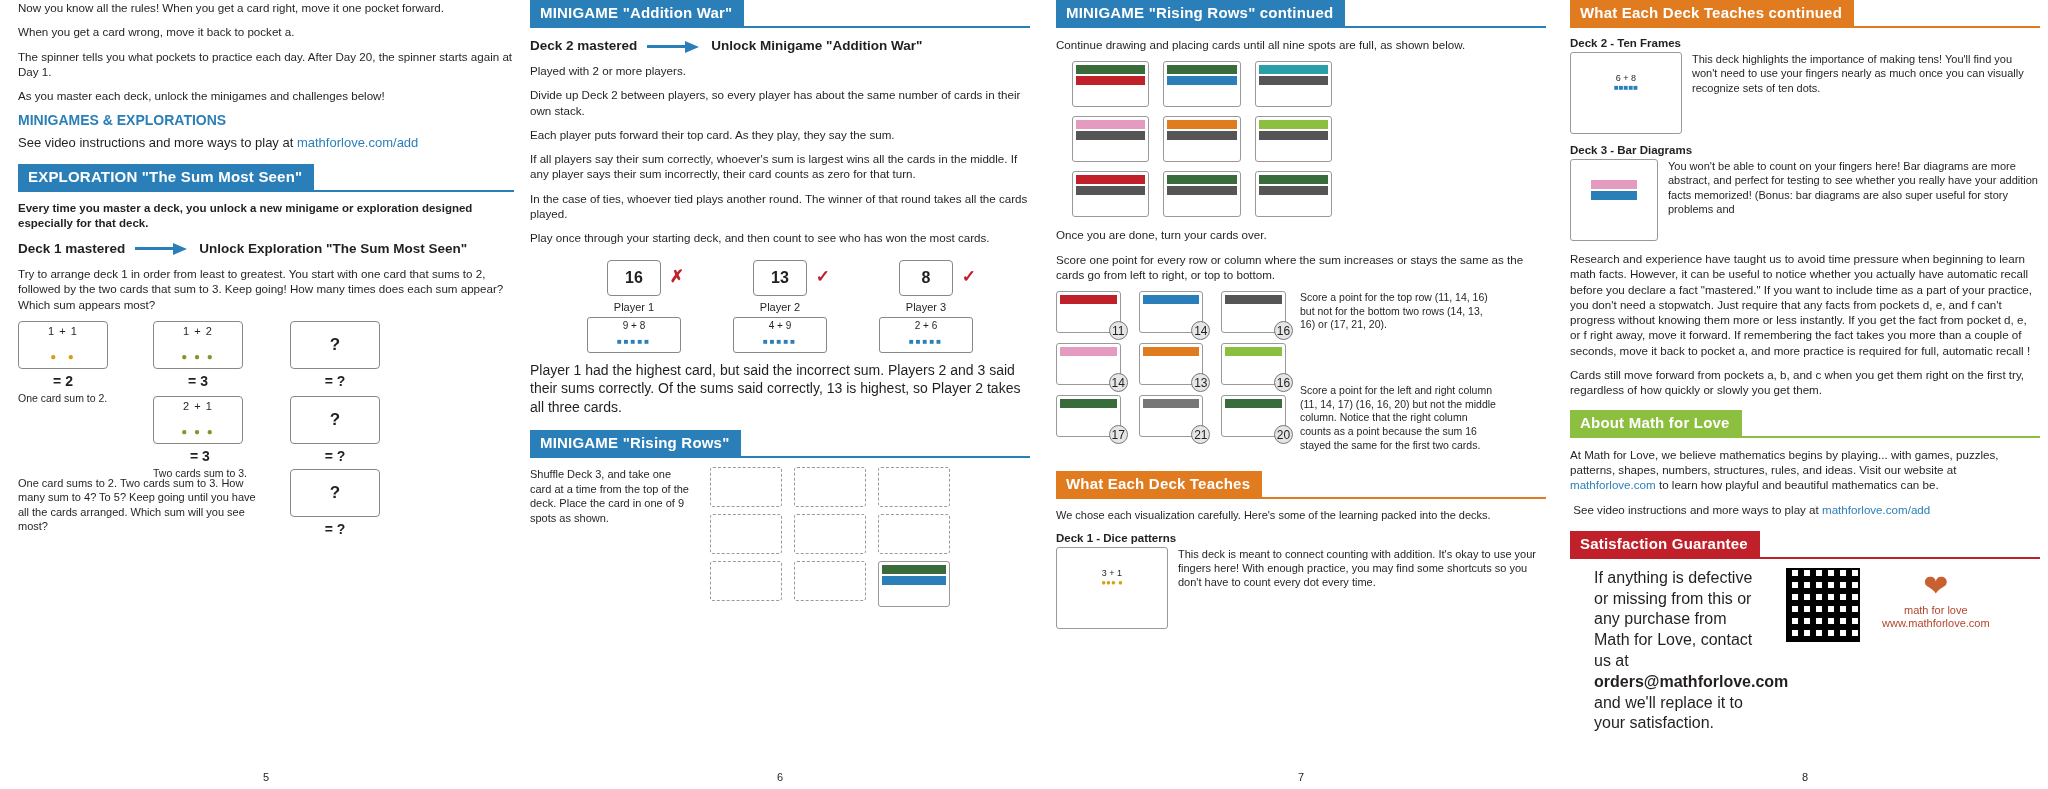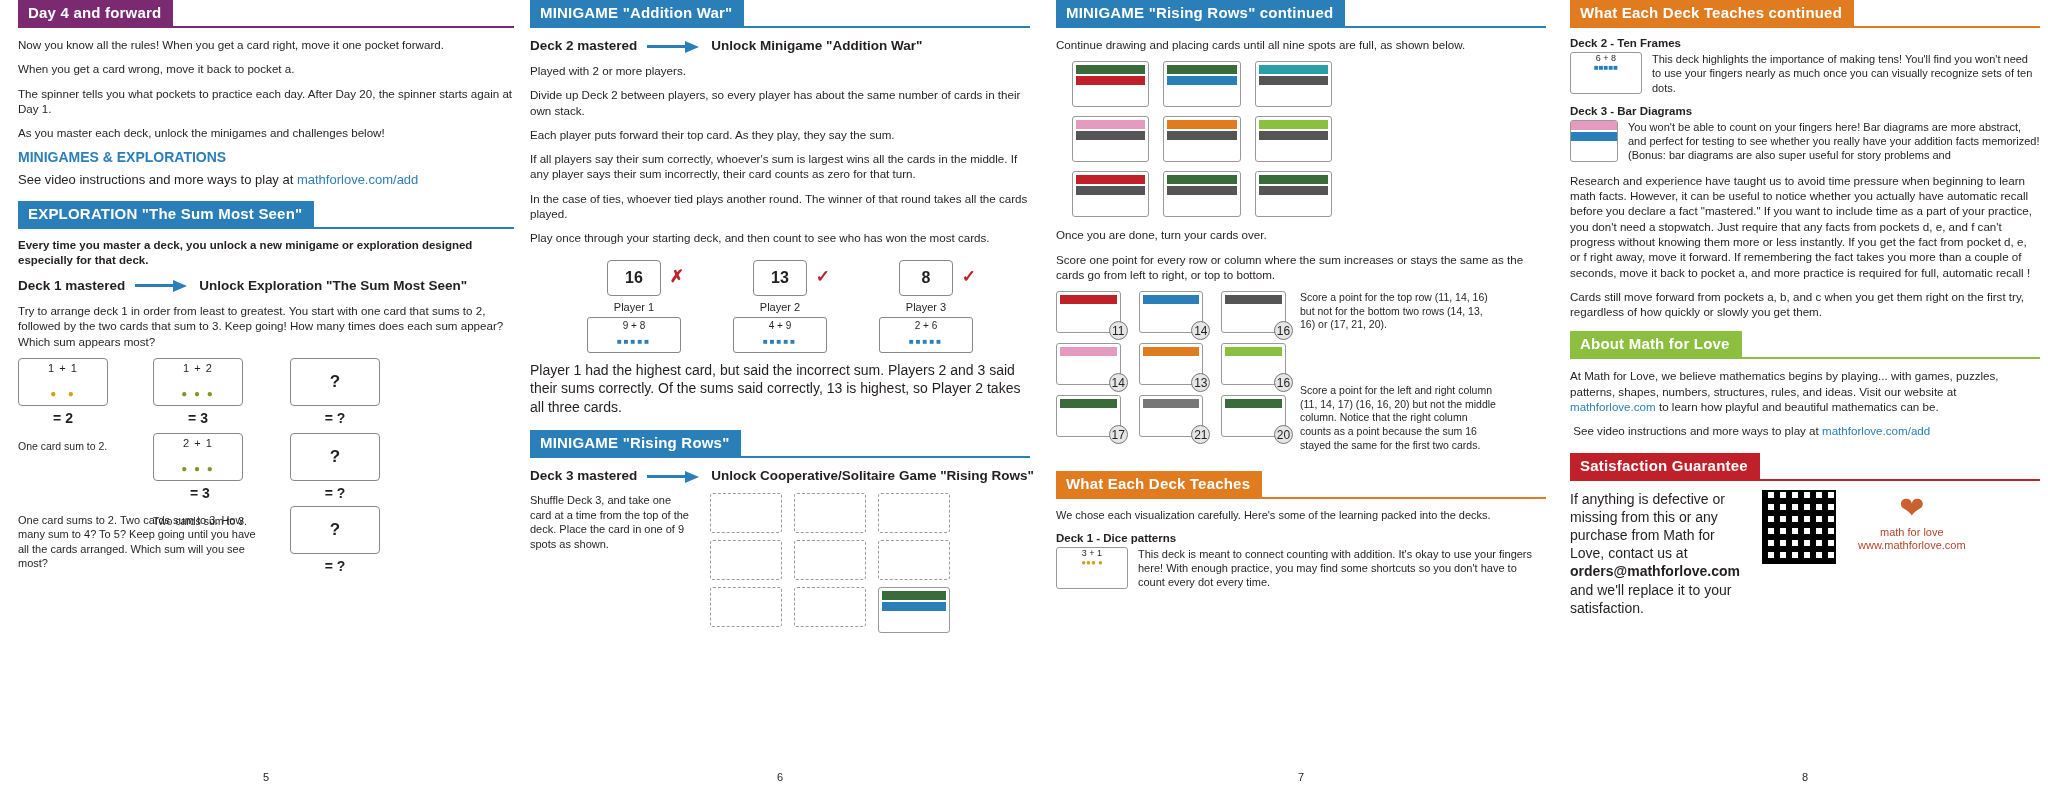--- a/index.html
+++ b/index.html
@@ -46,21 +46,21 @@
   
   .sumgrid{position:relative;height:215px;margin-top:8px;}
   .cardbox{
     border:1px solid #888;border-radius:4px;background:#fff;
     width:88px;height:46px;position:relative;
   }
   .cardbox .eq{font-size:11px;text-align:center;padding-top:3px;letter-spacing:1px;}
   .dots{position:absolute;bottom:6px;left:0;right:0;text-align:center;font-size:10px;letter-spacing:2px;}
   .eqline{font-size:14px;font-weight:bold;margin-top:4px;text-align:center;}
   .qbox{border:1px solid #888;border-radius:4px;width:88px;height:46px;display:flex;align-items:center;justify-content:center;font-size:17px;font-weight:bold;}
-  .cap{font-size:10.5px;text-align:center;margin-top:14px;}
+  .cap{font-size:10.5px;text-align:center;margin-top:3px;}
 
   
   .war{display:flex;gap:26px;justify-content:center;margin:14px 0 8px 0;}
   .warcol{width:120px;text-align:center;position:relative;}
   .sumbox{border:1px solid #888;border-radius:4px;width:52px;height:34px;margin:0 auto;display:flex;align-items:center;justify-content:center;font-size:16px;font-weight:bold;}
   .mark{position:absolute;right:10px;top:6px;font-size:17px;font-weight:bold;}
   .mark.x{color:#c0202a;}
   .mark.ok{color:#c0202a;}
   .pname{font-size:11px;margin:5px 0 4px 0;}
   .minicard{border:1px solid #888;border-radius:3px;width:92px;height:34px;margin:0 auto;position:relative;background:#fff;}
@@ -75,41 +75,38 @@
   .dgrid{display:grid;grid-template-columns:repeat(3,1fr);gap:7px 12px;width:240px;}
 
   
   .numgrid{display:grid;grid-template-columns:repeat(3,1fr);gap:10px 18px;width:230px;}
   .numcard{position:relative;border:1px solid #999;border-radius:3px;height:34px;background:#fff;padding:3px;}
   .numbadge{position:absolute;right:-8px;bottom:-8px;width:17px;height:17px;border-radius:50%;background:#e6e6e6;border:1px solid #777;font-size:12px;display:flex;align-items:center;justify-content:center;}
 
   .sidenote{font-size:10.5px;line-height:1.3;}
 
   .deckrow{display:flex;gap:10px;align-items:flex-start;margin-bottom:10px;}
-  .deckicon{border:1px solid #999;border-radius:3px;width:70px;height:40px;flex:0 0 70px;background:#fff;padding:0;}
+  .deckicon{border:1px solid #999;border-radius:3px;width:70px;height:40px;flex:0 0 70px;background:#fff;padding:20px;}
   .deckrow p{font-size:11px;margin:0;line-height:1.3;}
 
   .pagenum{position:absolute;bottom:6px;width:100%;text-align:center;font-size:11px;}
 
   .qr{width:74px;height:74px;background:
      repeating-linear-gradient(90deg,#000 0 6px,#fff 6px 12px),
      repeating-linear-gradient(0deg,#000 0 6px,transparent 6px 12px);
      background-blend-mode:multiply;}
   .logo{color:#b3452a;text-align:center;font-size:11px;line-height:1.2;}
   .heart{font-size:30px;color:#c8602f;}
 </style>
 </head>
 <body>
 
 <div class="page">
 
   <div class="col c1">
-    <div class="bar purple">
-      <span class="banner bg-purple">Day 4 and forward</span>
-    </div>
 
     <p>Now you know all the rules!  When you get a card right, move it one pocket forward.</p>
     <div style="margin-bottom:9px;">
       <p style="margin-bottom:0">When you get a card wrong, move it back to pocket a.</p>
     </div>
     <p>The spinner tells you what pockets to practice each day. After Day 20, the spinner starts again at Day 1.</p>
     <p>As you master each deck, unlock the minigames and challenges below!</p>
 
     <div class="h-blue">MINIGAMES &amp; EXPLORATIONS</div>
     <p style="font-size:13px;">
@@ -225,25 +222,20 @@
           </div>
       </div>
     </div>
 
     <p style="font-size:14px;">Player 1 had the highest card, but said the incorrect sum.  Players 2 and 3 said their sums correctly. Of the sums said correctly, 13 is  highest, so Player 2 takes  all three cards.</p>
 
     <div class="bar blue" style="margin-top:14px;">
       <span class="banner bg-blue">MINIGAME "Rising Rows"</span>
     </div>
 
-    <div class="unlockrow">
-      <span class="lbl">Deck 3 mastered</span>
-      <span class="arrow"></span>
-      <span class="lbl">Unlock Cooperative/Solitaire Game "Rising Rows"</span>
-    </div>
 
     <div style="display:flex;gap:20px;">
       <p style="width:160px;font-size:11px;">Shuffle Deck 3, and take one card at a time from the top of the deck. Place the card in one of 9 spots as shown.</p>
       <div class="dgrid">
         <div class="dashed"></div>
         <div class="dashed"></div>
         <div class="dashed"></div>
         <div class="dashed"></div>
         <div class="dashed"></div>
         <div class="dashed"></div>
@@ -403,21 +395,21 @@
     </p>
     <p>
       &nbsp;<span>See video instructions and more ways to play at </span><span class="link">mathforlove.com/add</span>
     </p>
 
     <div class="bar red" style="margin-top:14px;">
       <span class="banner bg-red">Satisfaction Guarantee</span>
     </div>
 
     <div style="display:flex;gap:22px;align-items:flex-start;">
-      <p style="width:170px;font-size:14px;line-height:1.3;">
+      <p style="width:170px;font-size:16px;line-height:1.3;margin-left:24px;">
         <span>If anything is defective or missing from this or any purchase from Math for Love, contact us at </span><span class="bold">orders@mathforlove.com</span><span> and we'll replace it to your satisfaction.</span>
       </p>
       <div class="qr"></div>
       <div class="logo">
         <div class="heart">❤</div>
         <div>math for love</div>
         <div>www.mathforlove.com</div>
       </div>
     </div>
 

